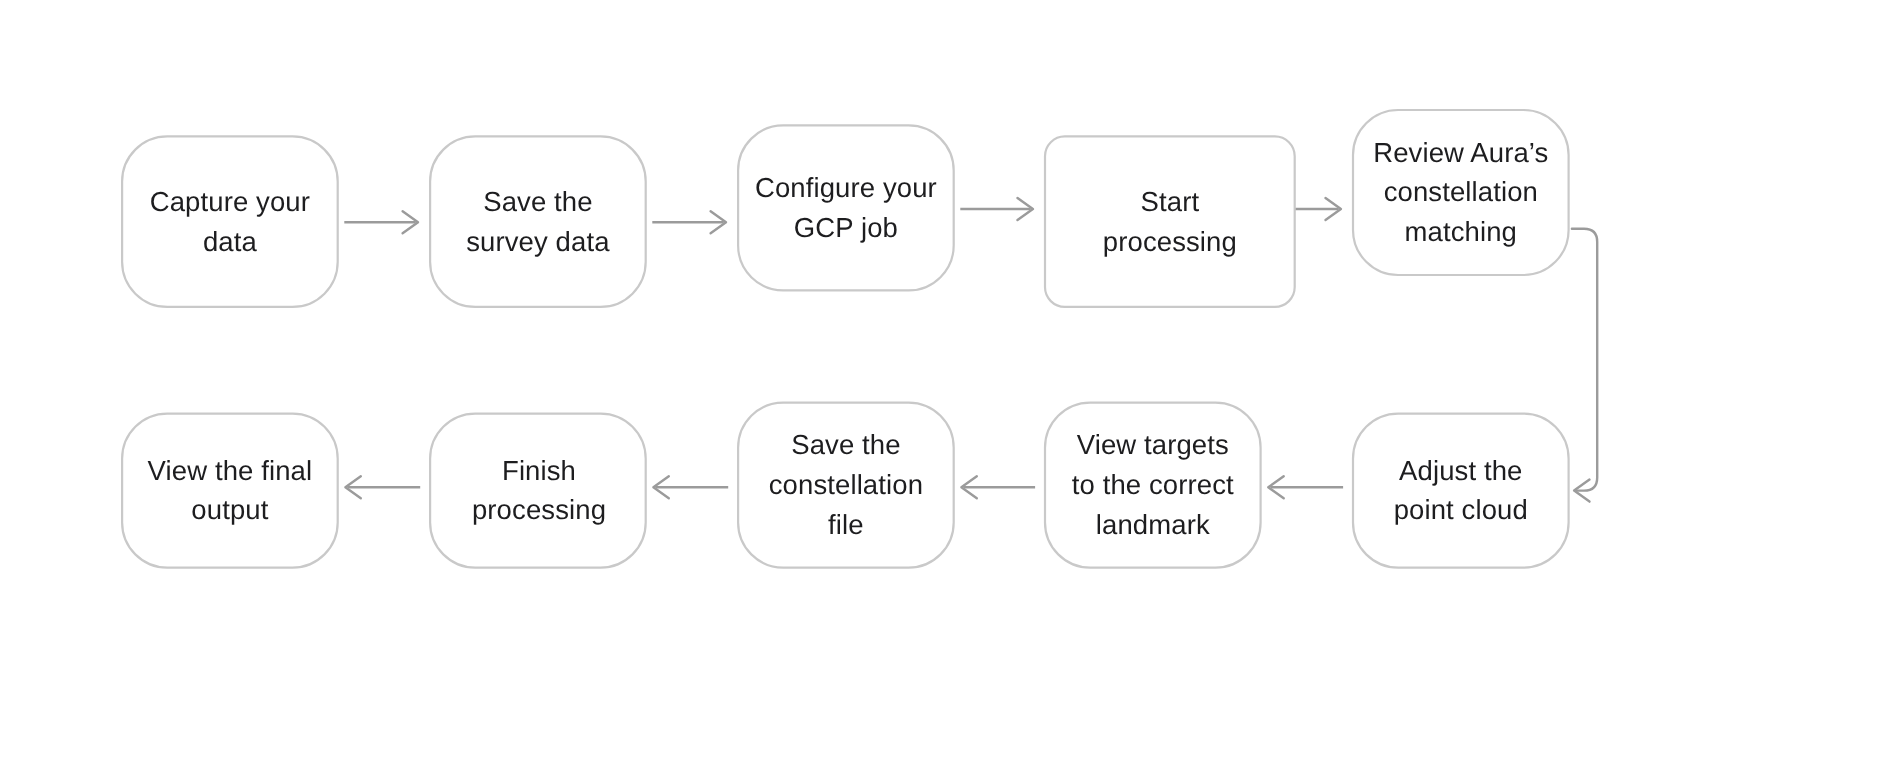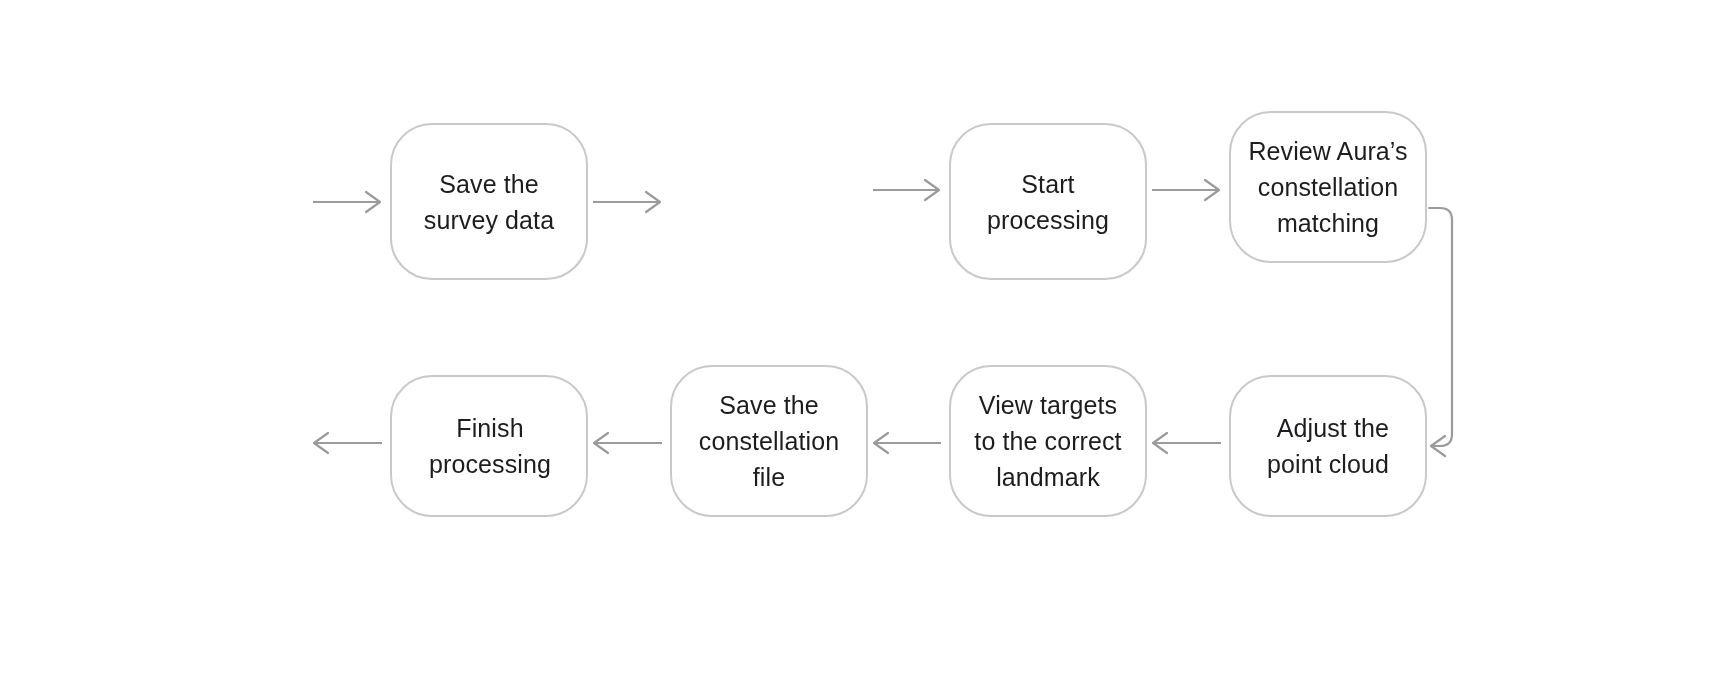--- a/index.html
+++ b/index.html
@@ -96,39 +96,47 @@
       <path d="M 662 443 L 596 443" stroke="#9b9b9b" stroke-width="2.2" fill="none"></path>
       <path d="M 608 433 L 594 443 L 608 453" stroke="#9b9b9b" stroke-width="2.2" fill="none" stroke-linecap="round" stroke-linejoin="round"></path>
     </g>
 
     <g>
       <path d="M 382 443 L 316 443" stroke="#9b9b9b" stroke-width="2.2" fill="none"></path>
       <path d="M 328 433 L 314 443 L 328 453" stroke="#9b9b9b" stroke-width="2.2" fill="none" stroke-linecap="round" stroke-linejoin="round"></path>
     </g>
   </svg>
 
+  <div class="node" style="left:110px; top:123px; width:198px; height:157px;">
+    <span class="node-label">Capture your
+data</span>
+  </div>
 
   <div class="node" style="left:390px; top:123px; width:198px; height:157px;">
     <span class="node-label">Save the
 survey data</span>
   </div>
 
+  <div class="node" style="left:670px; top:113px; width:198px; height:152px;">
+    <span class="node-label">Configure your
+GCP job</span>
+  </div>
 
-  <div class="node" style="left:949px; top:123px; width:198px; height:157px;">
+  <div class="node" style="left:949px; top:123px; width:229px; height:157px;border-radius:19px;">
     <span class="node-label">Start
 processing</span>
   </div>
 
-  <div class="node" style="left:1229px; top:111px; width:198px; height:152px;">
+  <div class="node" style="left:1229px; top:99px; width:198px; height:152px;">
     <span class="node-label">Review Aura’s
 constellation
 matching</span>
   </div>
 
-  <div class="node" style="left:1229px; top:375px; width:198px; height:142px;text-align:right;">
+  <div class="node" style="left:1229px; top:375px; width:198px; height:142px;">
     <span class="node-label">Adjust the
 point cloud</span>
   </div>
 
   <div class="node" style="left:949px; top:365px; width:198px; height:152px;">
     <span class="node-label">View targets
 to the correct
 landmark</span>
   </div>
 
@@ -136,14 +144,18 @@
     <span class="node-label">Save the
 constellation
 file</span>
   </div>
 
   <div class="node" style="left:390px; top:375px; width:198px; height:142px;padding-left:16px;">
     <span class="node-label">Finish
 processing</span>
   </div>
 
+  <div class="node" style="left:110px; top:375px; width:198px; height:142px;">
+    <span class="node-label">View the final
+output</span>
+  </div>
 
 </div>
 
 </body></html>

